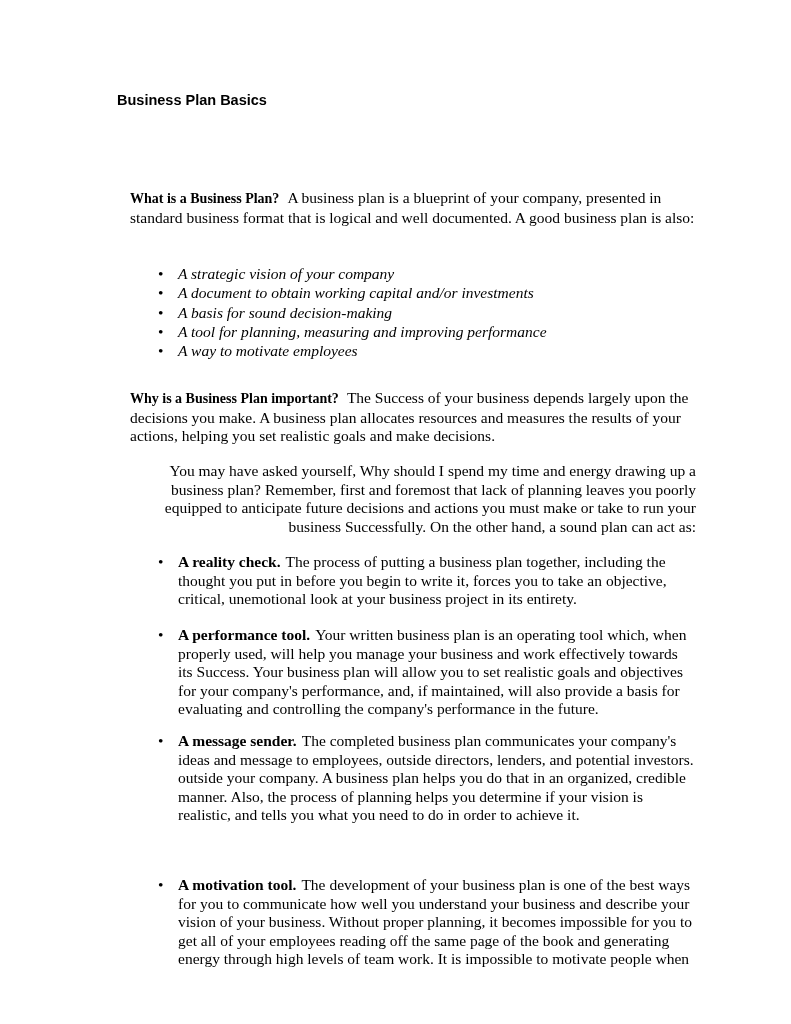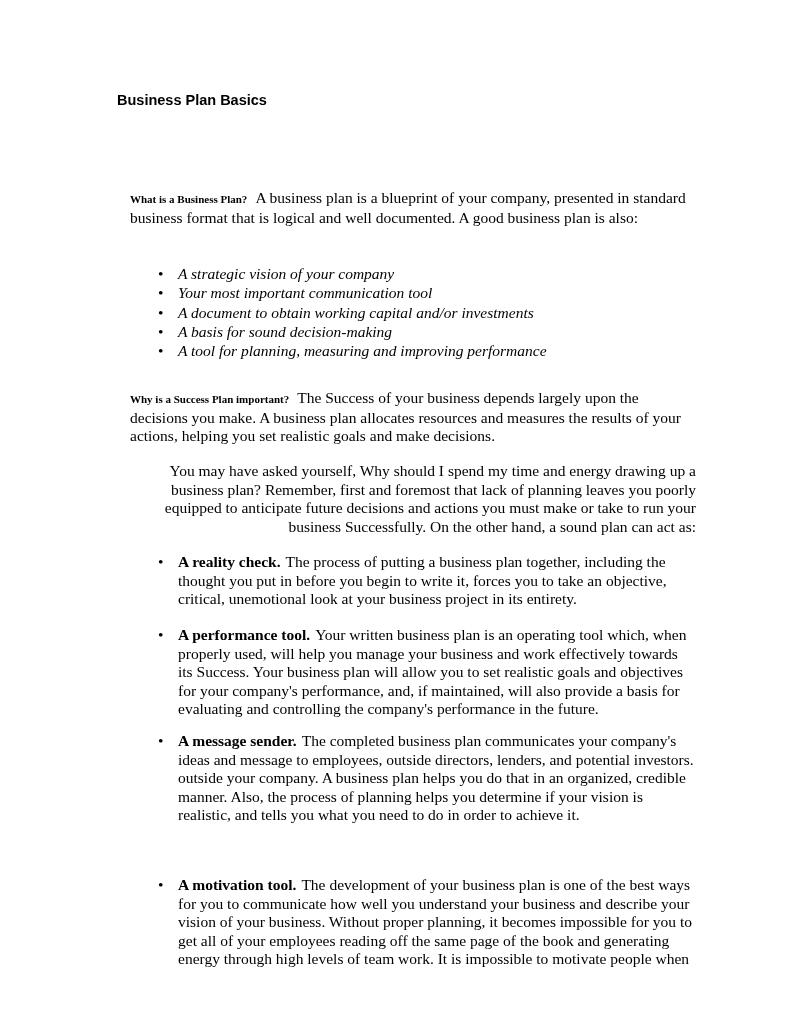--- a/index.html
+++ b/index.html
@@ -31,21 +31,21 @@
     font-size: 15.5px;
     line-height: 18.6px;
   }
   .block {
     position: absolute;
     left: 0;
     width: 566px;
     margin: 0;
   }
   .h-run {
-    font-size: 11px;
+    font-size: 14px;
     font-weight: bold;
     margin-right: 8px;
   }
   .pos-what   { top: 189px; }
   .pos-list1  { top: 264px; }
   .pos-why    { top: 389px; }
   .pos-youmay { top: 462px; text-align: right; }
   .roles-list {
     list-style: none;
     padding: 0;
@@ -93,28 +93,28 @@
   <h1 class="doc-title">Business Plan Basics</h1>
 
   <div class="content">
 
     <p class="block pos-what">
       <span class="h-run">What is a Business Plan?</span><span>A business plan is a blueprint of your company, presented in standard business format that is logical and well documented. A good business plan is also:</span>
     </p>
 
     <ul class="block pos-list1 roles-list">
       <li>A strategic vision of your company</li>
-      <li>Your most important communication tool</li>
       <li>A document to obtain working capital and/or investments</li>
       <li>A basis for sound decision-making</li>
       <li>A tool for planning, measuring and improving performance</li>
+      <li>A way to motivate employees</li>
     </ul>
 
     <p class="block pos-why">
-      <span class="h-run">Why is a Success Plan important?</span><span>The Success of your business depends largely upon the decisions you make. A business plan allocates resources and measures the results of your actions, helping you set realistic goals and make decisions.</span>
+      <span class="h-run">Why is a Business Plan important?</span><span>The Success of your business depends largely upon the decisions you make. A business plan allocates resources and measures the results of your actions, helping you set realistic goals and make decisions.</span>
     </p>
 
     <p class="block pos-youmay">You may have asked yourself, Why should I spend my time and energy drawing up a business plan? Remember, first and foremost that lack of planning leaves you poorly equipped to anticipate future decisions and actions you must make or take to run your business Successfully. On the other hand, a sound plan can act as:</p>
 
     <p class="benefit pos-b1">
       <span class="lead">A reality check.</span><span>The process of putting a business plan together, including the thought you put in before you begin to write it, forces you to take an objective, critical, unemotional look at your business project in its entirety.</span>
     </p>
 
     <p class="benefit pos-b2">
       <span class="lead">A performance tool.</span><span>Your written business plan is an operating tool which, when properly used, will help you manage your business and work effectively towards its Success. Your business plan will allow you to set realistic goals and objectives for your company's performance, and, if maintained, will also provide a basis for evaluating and controlling the company's performance in the future.</span>

